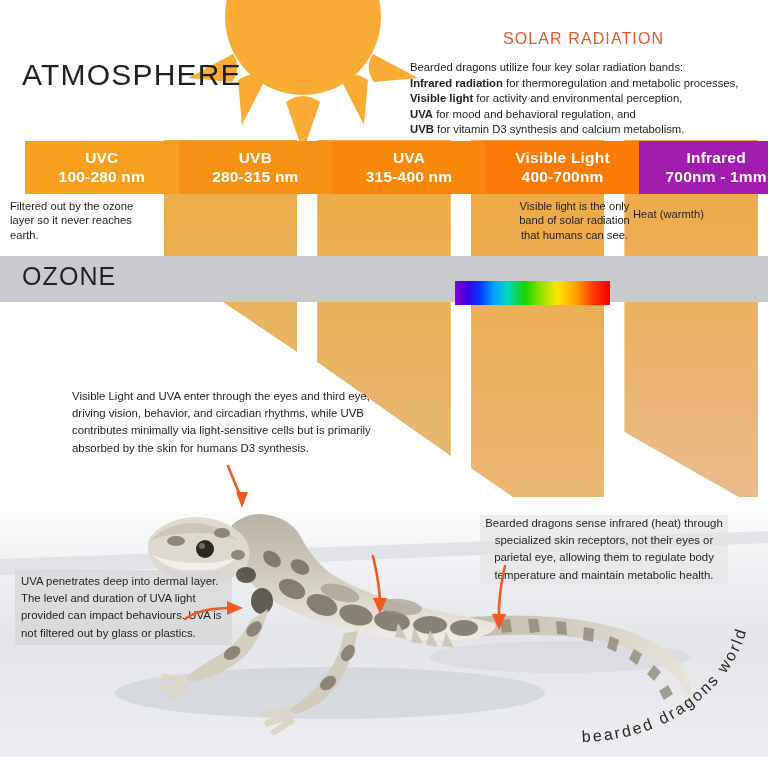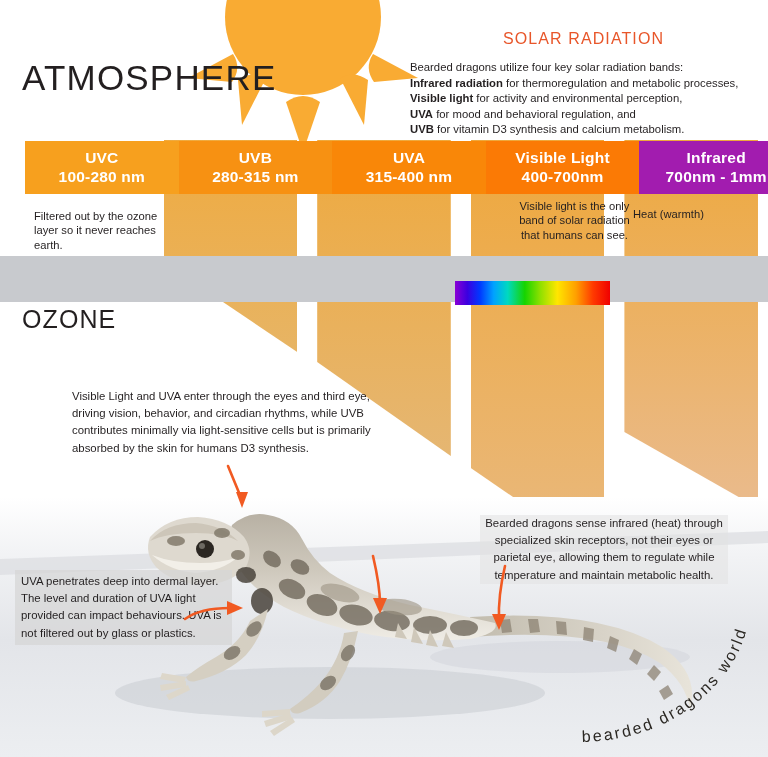--- a/index.html
+++ b/index.html
@@ -14,21 +14,21 @@
     background:#ffffff;
   }
 
   
   .sun-wrap{position:absolute;left:168px;top:-118px;width:270px;height:270px;}
   .sun-wrap svg{display:block;}
 
   
   .atmosphere{
     position:absolute;left:22px;top:58px;
-    font-size:35px;letter-spacing:1.2px;color:#231f20;font-weight:400;
+    font-size:30px;letter-spacing:1.2px;color:#231f20;font-weight:400;
   }
   .solar-title{
     position:absolute;left:503px;top:30px;
     font-size:16px;letter-spacing:1.1px;color:#e8562a;font-weight:400;
     white-space:nowrap;
   }
   .intro{
     position:absolute;left:410px;top:60px;width:345px;
     font-size:11.3px;line-height:15.6px;color:#231f20;
   }
@@ -42,21 +42,21 @@
     clip-path:polygon(0 0,100% 0,100% 100%,0 var(--cutL));
   }
 
   
   .ozone-band{
     position:absolute;left:0;top:256px;width:768px;height:46px;
     background:#c8cace;
   }
   .ozone-label{
     position:absolute;left:22px;top:262px;
-    font-size:25px;letter-spacing:1.1px;color:#231f20;margin-top:43px;
+    font-size:25px;letter-spacing:1.1px;color:#231f20;
   }
 
   
   .spectrum{
     position:absolute;left:455px;top:281px;width:155px;height:24px;
     background:linear-gradient(to right,
       #8a00d4 0%, #3b00e0 8%, #0038ff 16%, #00a2ff 25%,
       #00d9c0 34%, #16d400 45%, #8fe000 55%,
       #ffe600 66%, #ffa000 78%, #ff3a00 89%, #f00000 100%);
   }
@@ -73,21 +73,21 @@
     color:#ffffff;text-align:center;
   }
   .band-head .bname{font-size:15.5px;font-weight:700;line-height:18px;letter-spacing:.2px;}
   .band-head .brange{font-size:15.5px;font-weight:700;line-height:19px;letter-spacing:.2px;}
 
   
   .band-cap{
     position:absolute;
     font-size:11.2px;line-height:14.4px;color:#231f20;
   }
-  .cap-uvc{left:10px;top:209px;width:140px;margin-left:24px;}
+  .cap-uvc{left:10px;top:199px;width:140px;}
   .cap-vis{left:470px;top:199px;width:125px;text-align:center;margin-left:42px;}
   .cap-ir{left:633px;top:207px;width:120px;}
 
   
   .note{position:absolute;font-size:11.4px;line-height:17.2px;color:#231f20;}
   .note-eyes{left:72px;top:388px;width:300px;}
   .note-uvb{left:303px;top:461px;width:215px;}
   .note-ir{left:480px;top:515px;width:248px;text-align:center;background:rgba(226,226,226,.55);}
   .note-uva{left:15px;top:570px;width:205px;background:rgba(214,214,214,.72);padding:3px 6px;}
 
@@ -287,21 +287,21 @@
       <defs>
         <path id="wmPath" d="M2 142 Q96 142 150 74 Q172 44 176 8" fill="none"></path>
       </defs>
       <text font-family="Liberation Sans, sans-serif" font-size="16" fill="#2a2722" letter-spacing="2.4">
         <textPath href="#wmPath" startOffset="2%" id="wmText">bearded dragons world</textPath>
       </text>
     </svg>
   </div>
 
   <div class="note note-eyes">Visible Light and UVA enter through the eyes and third eye, driving vision, behavior, and circadian rhythms, while UVB contributes minimally via light-sensitive cells but is primarily absorbed by the skin for humans D3 synthesis.</div>
-  <div class="note note-ir">Bearded dragons sense infrared (heat) through specialized skin receptors, not their eyes or parietal eye, allowing them to regulate while temperature and maintain metabolic health.</div>
+  <div class="note note-ir">Bearded dragons sense infrared (heat) through specialized skin receptors, not their eyes or parietal eye, allowing them to regulate body temperature and maintain metabolic health.</div>
   <div class="note note-uva">UVA penetrates deep into dermal layer. The level and duration of UVA light provided can impact behaviours. UVA is not filtered out by glass or plastics.</div>
 
   <svg class="arrows" viewBox="0 0 768 757" xmlns="http://www.w3.org/2000/svg">
     <g stroke="#f15a22" stroke-width="2.6" fill="none" stroke-linecap="round">
       <path d="M228 466 L242 500"></path>
       <path d="M373 556 Q380 586 380 604"></path>
       <path d="M505 566 Q498 596 499 620"></path>
       <path d="M185 619 Q200 608 230 608"></path>
     </g>
     <g fill="#f15a22">

